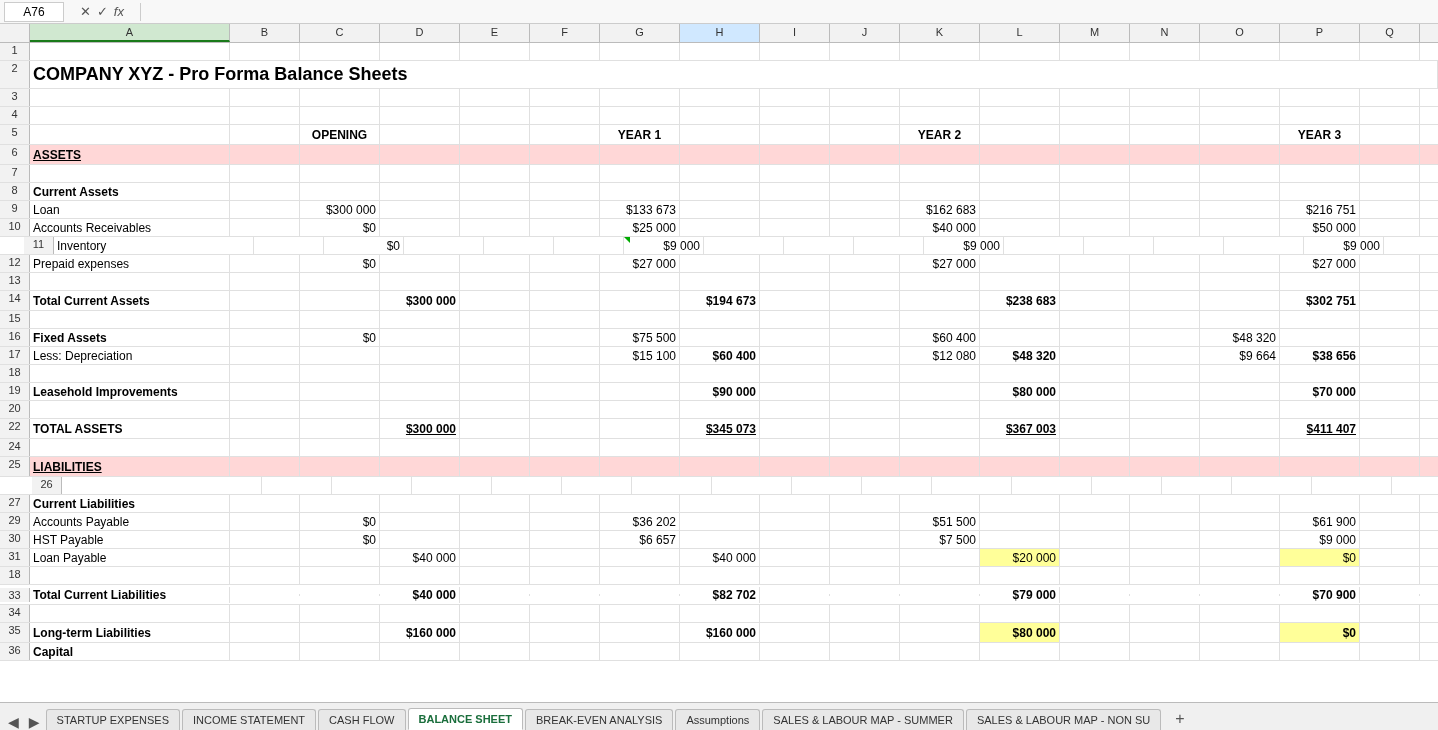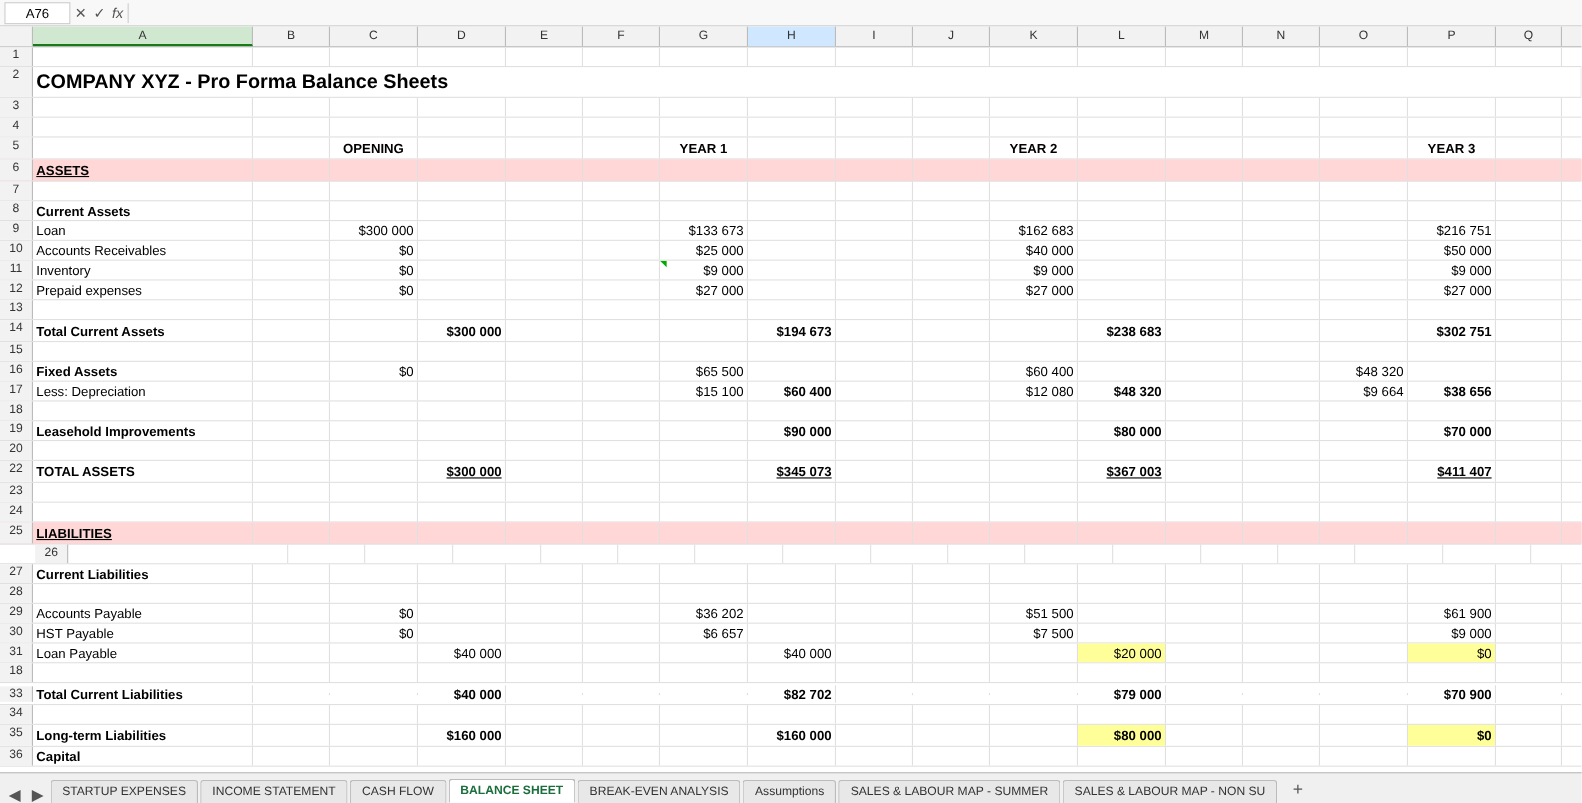--- a/index.html
+++ b/index.html
@@ -6,21 +6,21 @@
     body { font-family: Arial, sans-serif; font-size: 12px; background: #fff; overflow: hidden; width: 1438px; height: 730px; display: flex; flex-direction: column; }
 
     
     .formula-bar {
       display: flex;
       align-items: center;
       height: 24px;
       border-bottom: 1px solid #ccc;
       background: #f8f8f8;
       padding: 0 4px;
-      gap: 4px;
+      gap: 16px;
     }
     .cell-ref-box {
       width: 60px;
       border: 1px solid #ccc;
       padding: 2px 4px;
       font-size: 12px;
       text-align: center;
     }
     .formula-icons {
       display: flex;
@@ -433,21 +433,21 @@
       <div class="cell col-l"></div>
       <div class="cell col-m"></div>
       <div class="cell col-n"></div>
       <div class="cell col-o"></div>
       <div class="cell col-p right">$50 000</div>
       <div class="cell col-q"></div>
       <div class="cell col-r"></div>
 
     </div>
 
-    <div class="grid-row" style="height:18px;">
+    <div class="grid-row" style="height:18px;padding-left:24px;">
       <div class="row-num">11</div>
       <div class="cell col-a">Inventory</div>
       <div class="cell col-b"></div>
       <div class="cell col-c right">$0</div>
       <div class="cell col-d"></div>
       <div class="cell col-e"></div>
       <div class="cell col-f"></div>
       <div class="cell col-g right rel" style="position:relative;">
         $9 000
         <span style="position:absolute;top:0;left:0;width:0;height:0;border-style:solid;border-width:0 6px 6px 0;border-color:transparent #00aa00 transparent transparent;"></span>
@@ -559,21 +559,21 @@
     </div>
 
     <div class="grid-row" style="height:18px;">
       <div class="row-num">16</div>
       <div class="cell col-a bold">Fixed Assets</div>
       <div class="cell col-b"></div>
       <div class="cell col-c right">$0</div>
       <div class="cell col-d"></div>
       <div class="cell col-e"></div>
       <div class="cell col-f"></div>
-      <div class="cell col-g right">$65 500</div>
+      <div class="cell col-g right">$75 500</div>
       <div class="cell col-h"></div>
       <div class="cell col-i"></div>
       <div class="cell col-j"></div>
       <div class="cell col-k right">$60 400</div>
       <div class="cell col-l"></div>
       <div class="cell col-m"></div>
       <div class="cell col-n"></div>
       <div class="cell col-o right">$48 320</div>
       <div class="cell col-p"></div>
       <div class="cell col-q"></div>
@@ -690,42 +690,20 @@
       <div class="cell col-l bold right underline">$367 003</div>
       <div class="cell col-m"></div>
       <div class="cell col-n"></div>
       <div class="cell col-o"></div>
       <div class="cell col-p bold right underline">$411 407</div>
       <div class="cell col-q"></div>
       <div class="cell col-r"></div>
 
     </div>
 
-    <div class="grid-row" style="height:18px;">
-      <div class="row-num">23</div>
-      <div class="cell col-a"></div>
-      <div class="cell col-b"></div>
-      <div class="cell col-c"></div>
-      <div class="cell col-d"></div>
-      <div class="cell col-e"></div>
-      <div class="cell col-f"></div>
-      <div class="cell col-g"></div>
-      <div class="cell col-h"></div>
-      <div class="cell col-i"></div>
-      <div class="cell col-j"></div>
-      <div class="cell col-k"></div>
-      <div class="cell col-l"></div>
-      <div class="cell col-m"></div>
-      <div class="cell col-n"></div>
-      <div class="cell col-o"></div>
-      <div class="cell col-p"></div>
-      <div class="cell col-q"></div>
-      <div class="cell col-r"></div>
-
-    </div>
 
     <div class="grid-row" style="height:18px;">
       <div class="row-num">24</div>
       <div class="cell col-a"></div>
       <div class="cell col-b"></div>
       <div class="cell col-c"></div>
       <div class="cell col-d"></div>
       <div class="cell col-e"></div>
       <div class="cell col-f"></div>
       <div class="cell col-g"></div>
@@ -805,42 +783,20 @@
       <div class="cell col-l"></div>
       <div class="cell col-m"></div>
       <div class="cell col-n"></div>
       <div class="cell col-o"></div>
       <div class="cell col-p"></div>
       <div class="cell col-q"></div>
       <div class="cell col-r"></div>
 
     </div>
 
-    <div class="grid-row" style="height:18px;">
-      <div class="row-num">28</div>
-      <div class="cell col-a"></div>
-      <div class="cell col-b"></div>
-      <div class="cell col-c"></div>
-      <div class="cell col-d"></div>
-      <div class="cell col-e"></div>
-      <div class="cell col-f"></div>
-      <div class="cell col-g"></div>
-      <div class="cell col-h"></div>
-      <div class="cell col-i"></div>
-      <div class="cell col-j"></div>
-      <div class="cell col-k"></div>
-      <div class="cell col-l"></div>
-      <div class="cell col-m"></div>
-      <div class="cell col-n"></div>
-      <div class="cell col-o"></div>
-      <div class="cell col-p"></div>
-      <div class="cell col-q"></div>
-      <div class="cell col-r"></div>
-
-    </div>
 
     <div class="grid-row" style="height:18px;">
       <div class="row-num">29</div>
       <div class="cell col-a">Accounts Payable</div>
       <div class="cell col-b"></div>
       <div class="cell col-c right">$0</div>
       <div class="cell col-d"></div>
       <div class="cell col-e"></div>
       <div class="cell col-f"></div>
       <div class="cell col-g right">$36 202</div>

